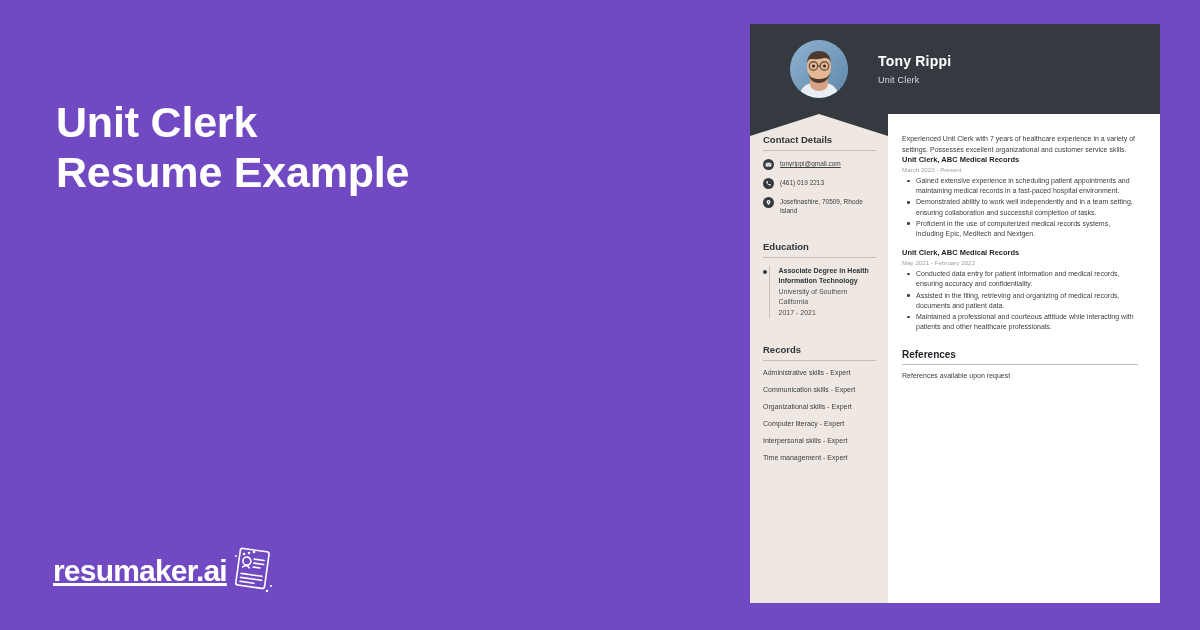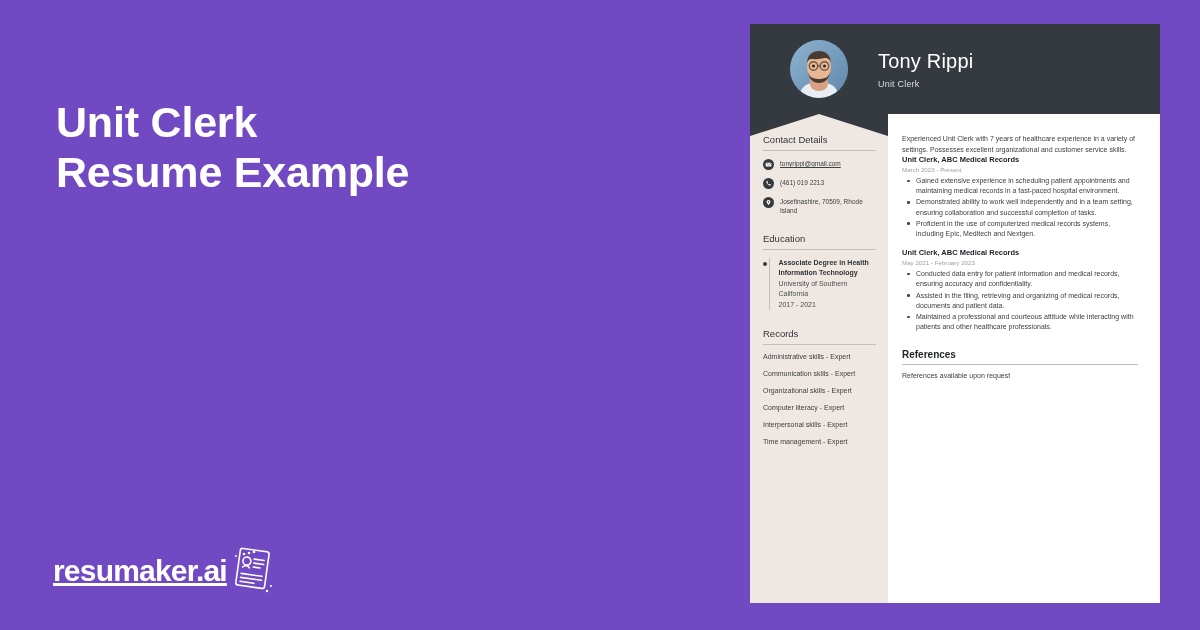--- a/index.html
+++ b/index.html
@@ -45,34 +45,34 @@
     border-right:69px solid #343a40;
     border-bottom:22px solid transparent;
   }
   .avatar {
     width:58px; height:58px; border-radius:50%;
     margin-left:40px; overflow:hidden; flex:none;
     background:#6f93b4;
   }
   .avatar svg { display:block; }
   .head-text { margin-left:30px; }
-  .r-name { font-size:20px; font-weight:400; color:#ffffff; letter-spacing:0.2px; }
+  .r-name { font-size:14px; font-weight:700; color:#ffffff; letter-spacing:0.2px; }
   .r-role { font-size:9px; color:#d9dbde; margin-top:6px; letter-spacing:0.2px; }
 
   .r-body { display:flex; height:489px; }
   .r-side { width:138px; background:#efe7e1; padding:20px 12px 0 13px; }
   .r-main { flex:1; background:#ffffff; padding:20px 22px 0 14px; }
 
   .side-h {
-    font-size:9.5px; font-weight:400; color:#2f3437;
+    font-size:9.5px; font-weight:700; color:#2f3437;
     padding-bottom:5px; margin-bottom:8px;
     border-bottom:1px solid #c9bdb4;
   }
   .side-h.first { margin-top:0; }
-  .side-h.gap { margin-top:18px; }
+  .side-h.gap { margin-top:26px; }
 
   .contact-row { display:flex; align-items:flex-start; margin-bottom:8px; }
   .c-icon {
     width:11px; height:11px; border-radius:50%; background:#343a40;
     flex:none; margin-right:6px; margin-top:0px;
     display:flex; align-items:center; justify-content:center;
   }
   .c-icon svg { display:block; }
   .c-text { font-size:6.5px; line-height:9px; color:#3b4043; }
   .c-text.link { text-decoration:underline; }

